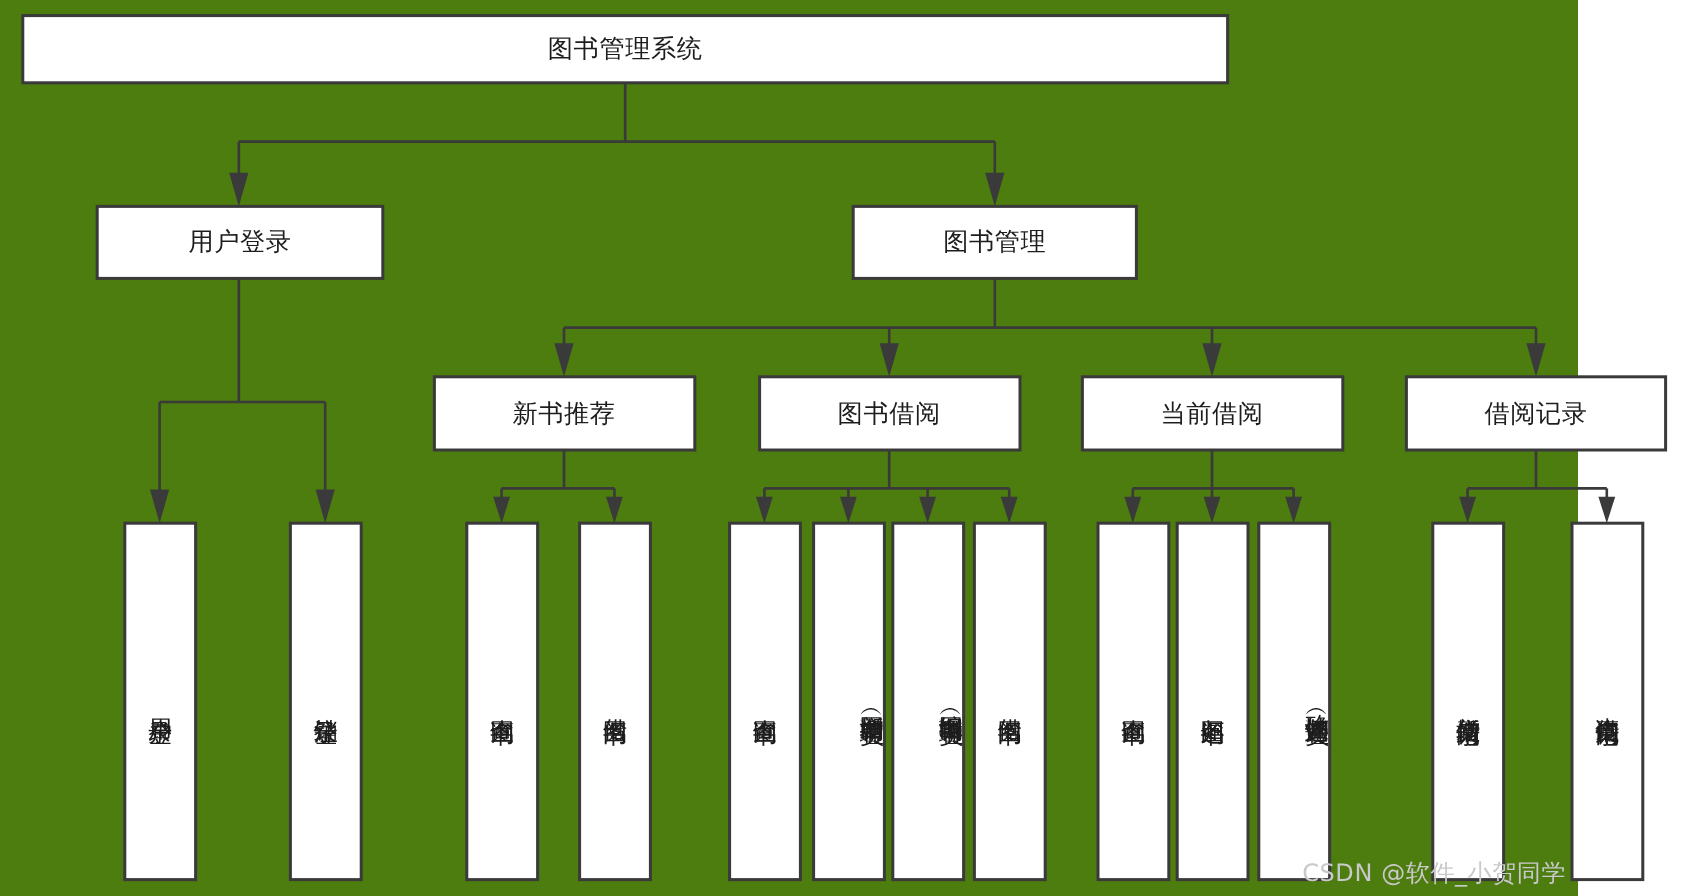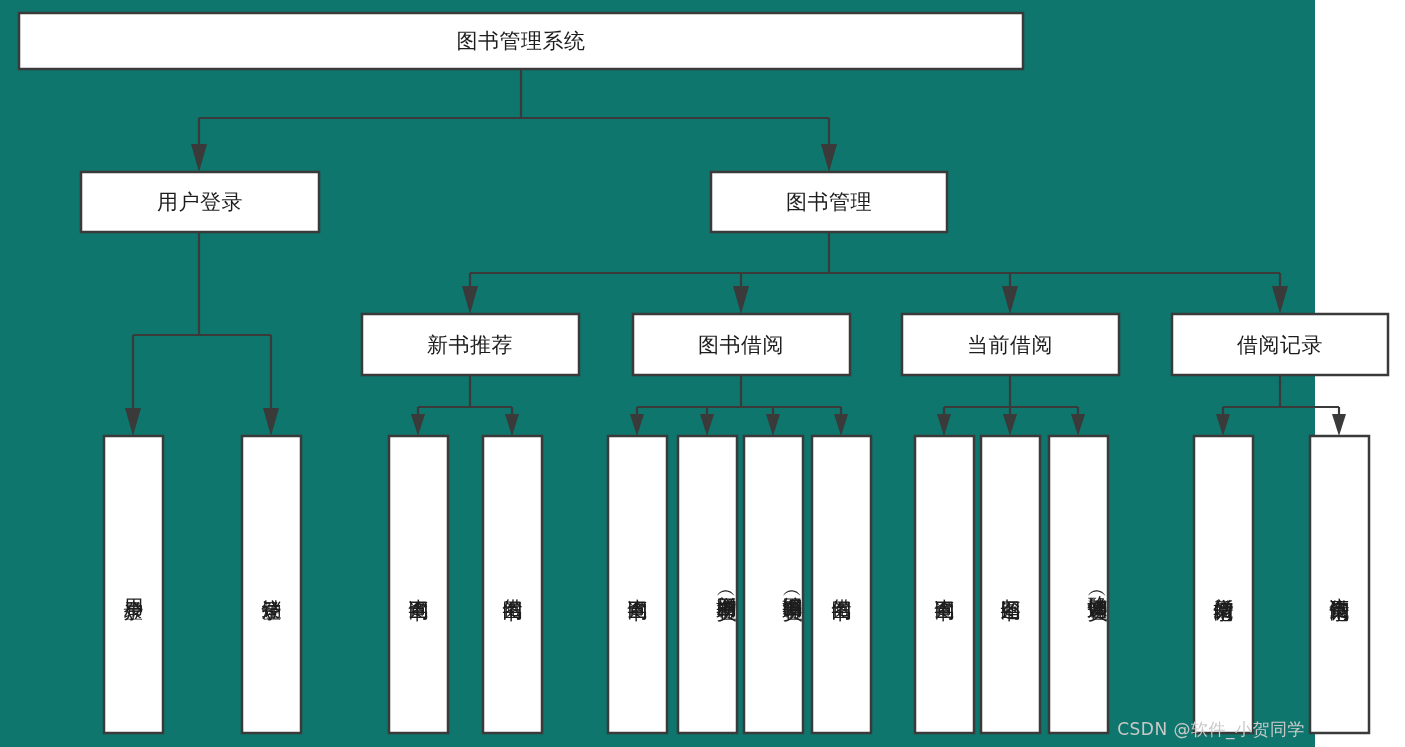--- a/index.html
+++ b/index.html
@@ -10,21 +10,21 @@
   body {
     width: 1405px;
     height: 747px;
     font-family: "DejaVu Sans", "Liberation Sans", sans-serif;
     overflow: hidden;
   }
   #diagram-root {
     position: relative;
     width: 1315px;
     height: 747px;
-    background: #0f766e;
+    background: #4d7c0f;
     text-decoration: underline;
   }
   svg#flow {
     position: absolute;
     left: 0;
     top: 0;
     width: 1405px;
     height: 747px;
   }
   .node-box {
@@ -64,21 +64,21 @@
     align-items: center;
     justify-content: center;
     text-align: center;
     pointer-events: none;
   }
   #watermark {
     position: absolute;
     right: 10px;
     bottom: 6px;
     font-family: "DejaVu Sans", "Liberation Sans", sans-serif;
-    font-size: 17px;
+    font-size: 20px;
     color: #c9c9c9;
     white-space: nowrap;
     letter-spacing: 0.5px;
   }
 </style>
 </head>
 <body>
 
 <div id="diagram-root">
 

